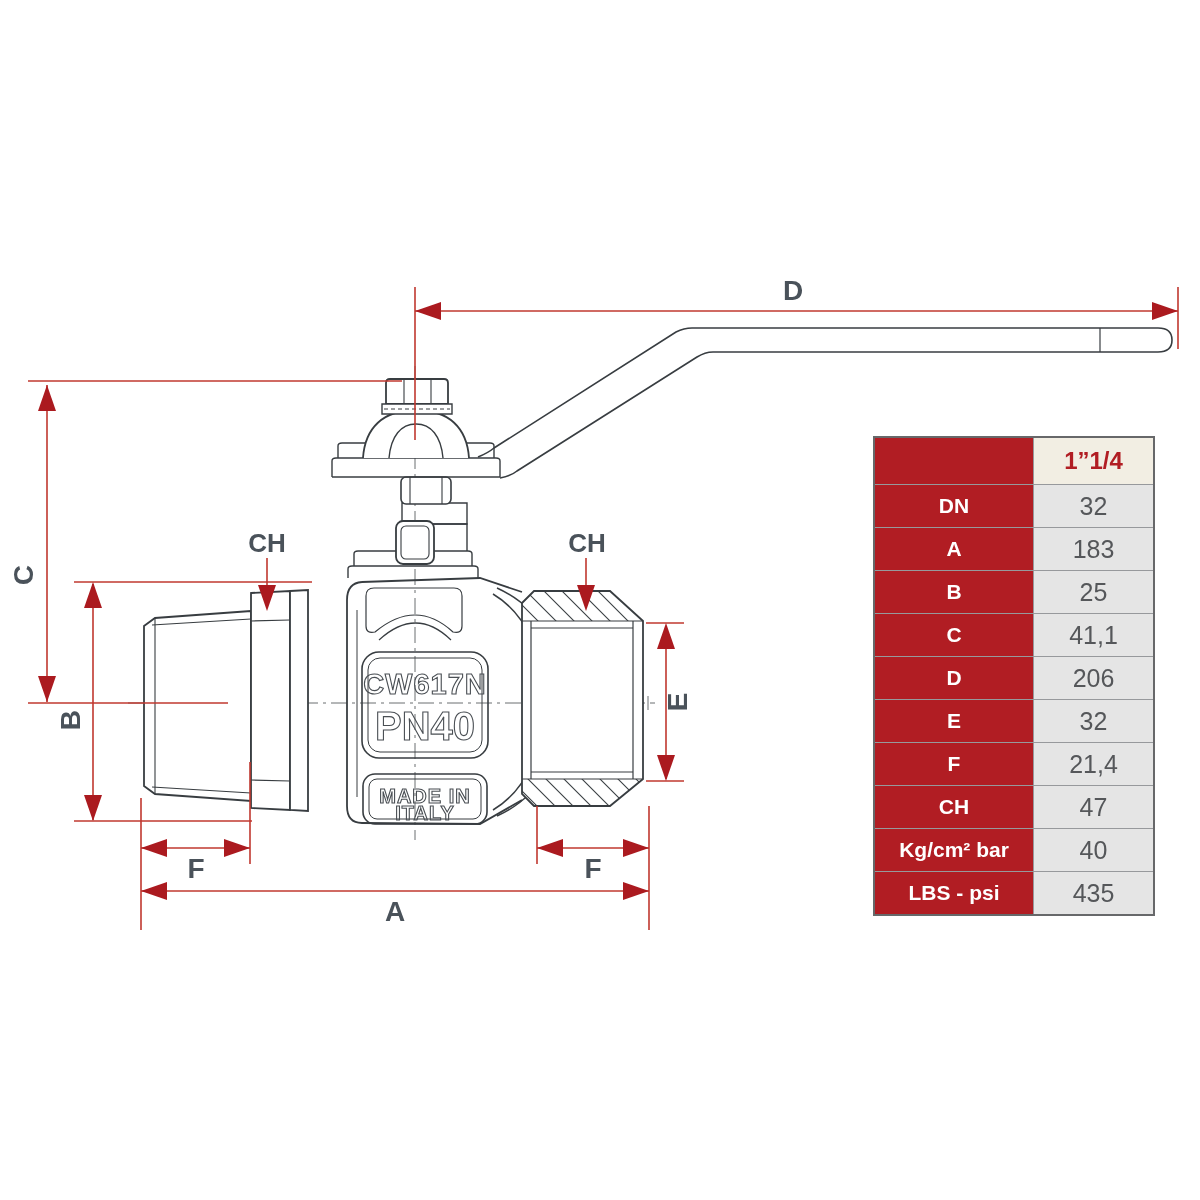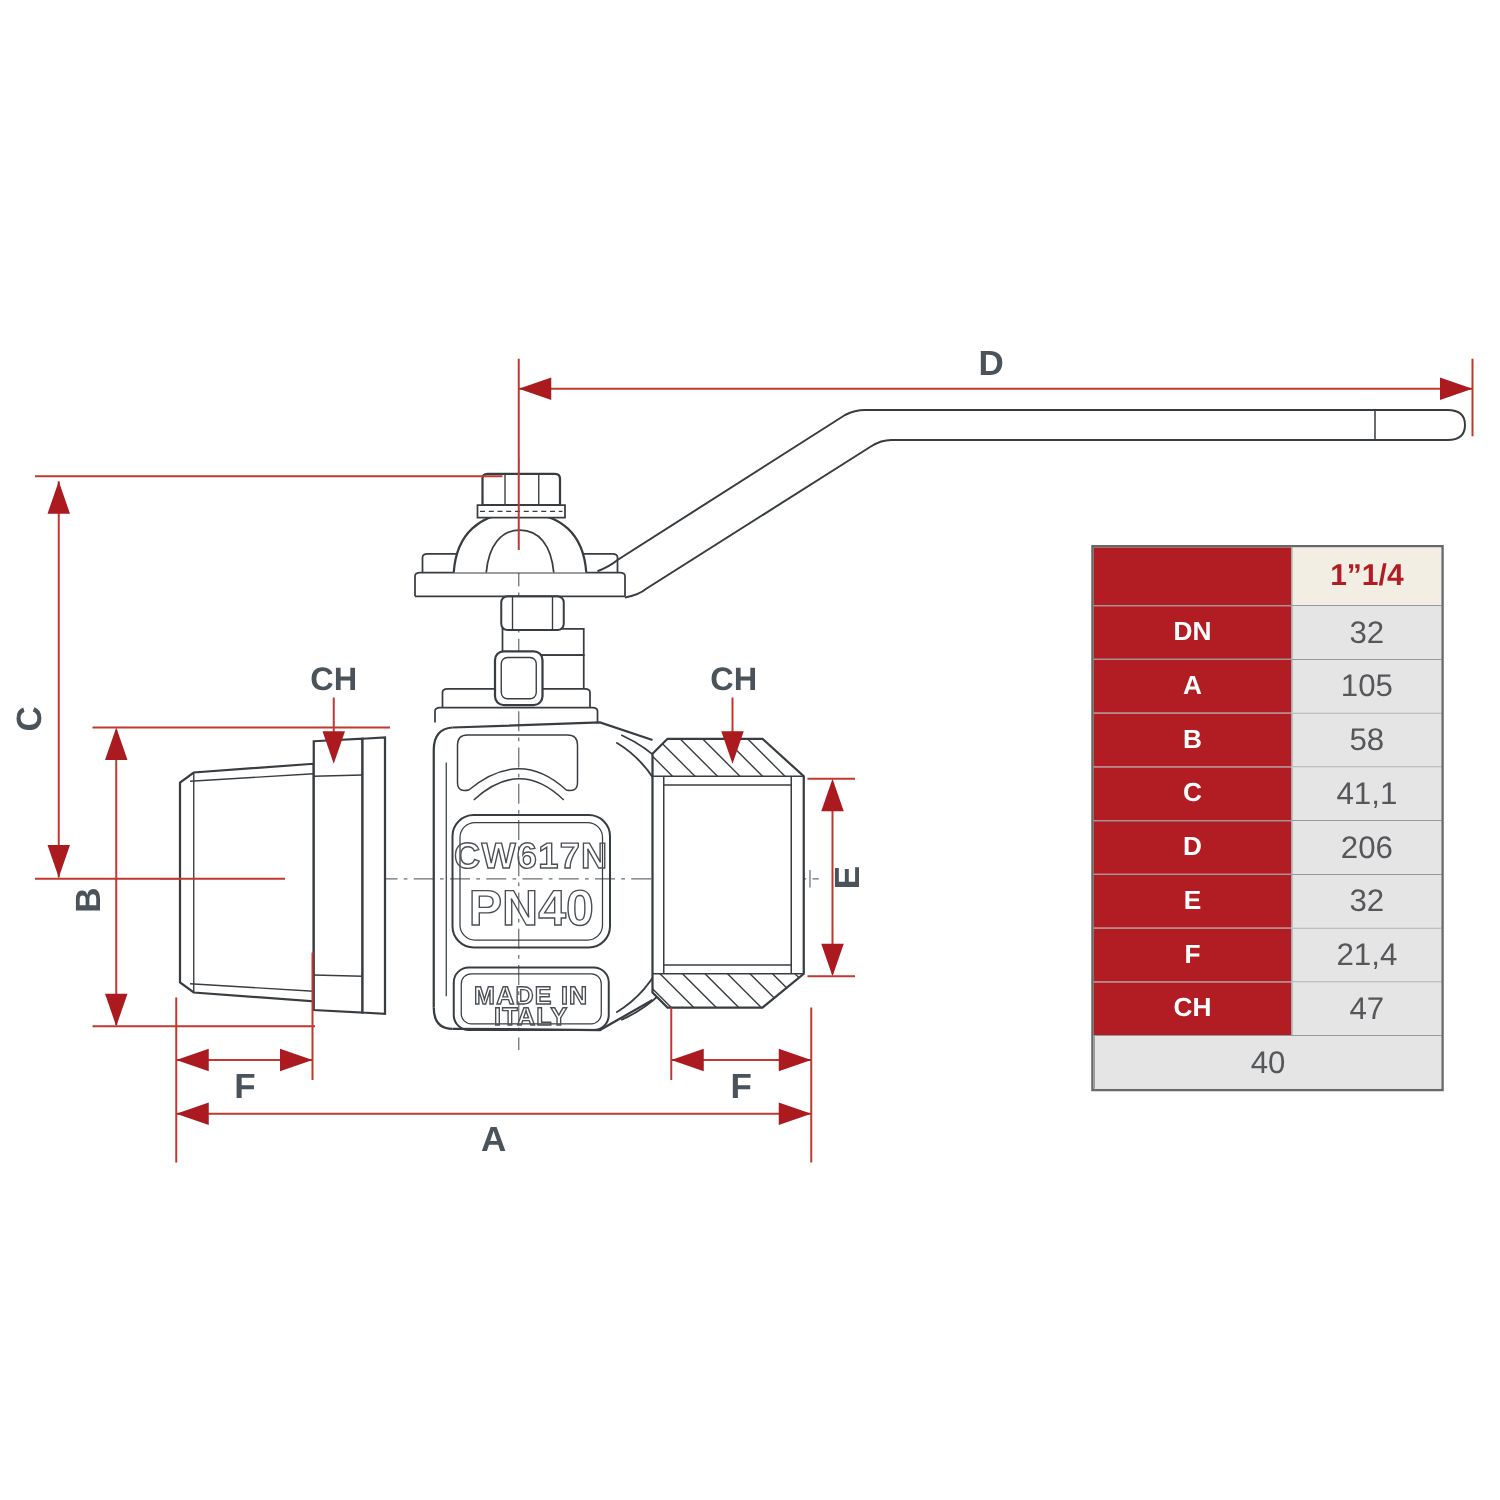--- a/index.html
+++ b/index.html
@@ -233,25 +233,25 @@
     <div class="spec-row header">
       <div class="cell-label"></div>
       <div class="cell-value">1”1/4</div>
     </div>
     <div class="spec-row">
       <div class="cell-label">DN</div>
       <div class="cell-value">32</div>
     </div>
     <div class="spec-row">
       <div class="cell-label">A</div>
-      <div class="cell-value">105</div>
+      <div class="cell-value">183</div>
     </div>
     <div class="spec-row">
       <div class="cell-label">B</div>
-      <div class="cell-value">58</div>
+      <div class="cell-value">25</div>
     </div>
     <div class="spec-row">
       <div class="cell-label">C</div>
       <div class="cell-value">41,1</div>
     </div>
     <div class="spec-row">
       <div class="cell-label">D</div>
       <div class="cell-value">206</div>
     </div>
     <div class="spec-row">
@@ -260,17 +260,22 @@
     </div>
     <div class="spec-row">
       <div class="cell-label">F</div>
       <div class="cell-value">21,4</div>
     </div>
     <div class="spec-row">
       <div class="cell-label">CH</div>
       <div class="cell-value">47</div>
     </div>
     <div class="spec-row">
+      <div class="cell-label">Kg/cm² bar</div>
       <div class="cell-value">40</div>
     </div>
+    <div class="spec-row">
+      <div class="cell-label">LBS - psi</div>
+      <div class="cell-value">435</div>
+    </div>
   </div>
 
 </div>
 
 </body></html>

